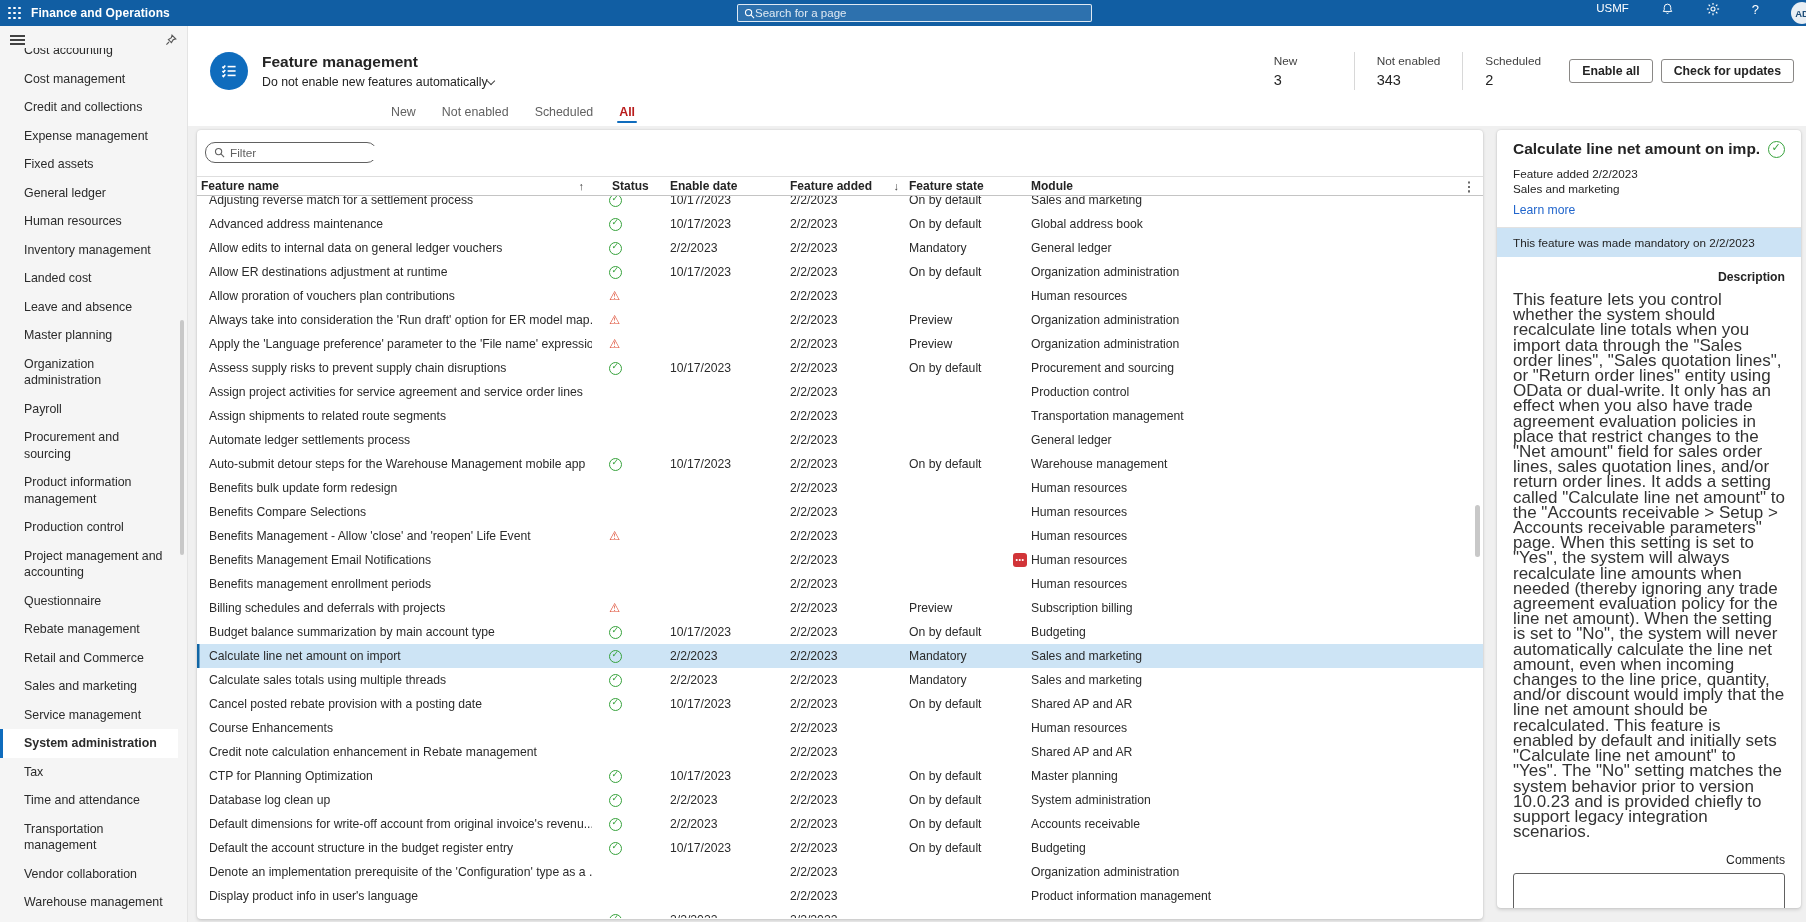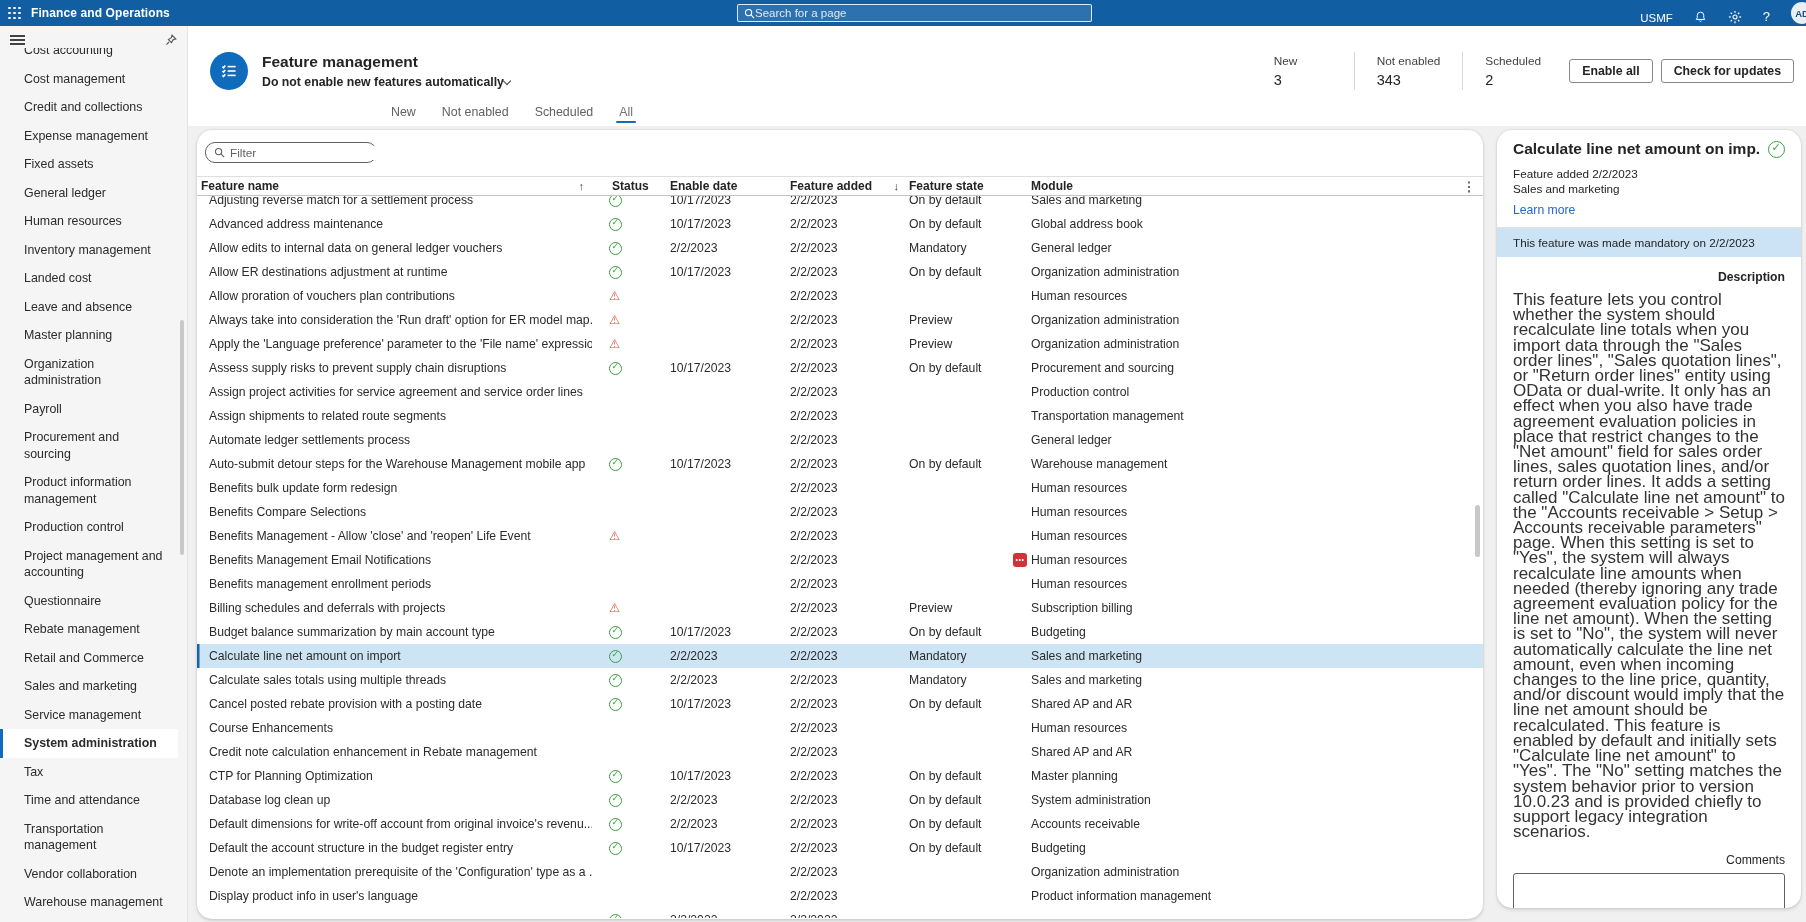--- a/index.html
+++ b/index.html
@@ -11,21 +11,21 @@
   html,body{width:1806px;height:922px;overflow:hidden;background:var(--pagebg);color:var(--txt);}
   
   .topbar{position:relative;height:26px;background:var(--topbar);display:flex;align-items:center;color:#fff;}
   .waffle{width:13px;height:13px;margin:0 10px 0 8px;display:grid;grid-template-columns:repeat(3,1fr);gap:2px;cursor:pointer;}
   .waffle i{width:2.6px;height:2.6px;background:#fff;border-radius:50%;}
   .appname{font-size:12px;font-weight:bold;letter-spacing:.1px;}
   .gsearch{position:absolute;left:737px;top:4px;width:355px;height:18px;border:1px solid rgba(255,255,255,.85);
     background:rgba(255,255,255,.12);border-radius:2px;display:flex;align-items:center;padding:0 6px;}
   .gsearch input{flex:1;background:transparent;border:0;outline:none;color:#fff;font-size:11.5px;}
   .gsearch input::placeholder{color:rgba(255,255,255,.85);}
-  .tb-right{margin-left:auto;display:flex;align-items:flex-end;gap:21px;padding-right:2px;}
+  .tb-right{margin-left:auto;display:flex;align-items:flex-start;gap:32px;padding-right:2px;}
   .tb-ic{display:flex;align-items:center;justify-content:center;cursor:pointer;}
   .company{font-size:11.5px;}
   .help{font-size:13px;}
   .avatar{width:22px;height:22px;border-radius:50%;background:#E9EFF5;color:#1F4E79;font-size:9.5px;font-weight:bold;
     display:flex;align-items:center;justify-content:center;margin-right:-9px;}
   
   .app{display:flex;height:908px;}
   .sidebar{width:188px;background:var(--sidebg);display:flex;flex-direction:column;position:relative;border-right:1px solid #E4E4E4;}
   .side-top{height:22px;display:flex;align-items:center;justify-content:space-between;padding:6px 10px 0 10px;}
   .hamburger{width:15px;cursor:pointer;}
@@ -34,37 +34,37 @@
   .nav-list{margin-top:-12px;}
   .nav-item{font-size:12.4px;line-height:16.5px;padding:6px 12px 6px 24px;color:#2b2b2b;cursor:pointer;max-width:178px;}
   .nav-item.selected{background:#fff;font-weight:bold;box-shadow:inset 3px 0 0 var(--accent);}
   .side-thumb{position:absolute;right:3px;top:272px;width:4px;height:235px;background:#C8C8C8;border-radius:2px;}
   
   .main{flex:1;display:flex;flex-direction:column;min-width:0;}
   .page-header{height:74px;background:#fff;display:flex;align-items:center;padding:16px 12px 0 22px;}
   .fm-logo{width:38px;height:38px;border-radius:50%;background:var(--accent);display:flex;align-items:center;justify-content:center;flex:none;}
   .titles{margin-left:14px;}
   .pg-title{font-size:15.5px;font-weight:bold;}
-  .pg-sub{font-size:12.3px;margin-top:4px;display:flex;align-items:center;gap:0;cursor:pointer;color:#242424;font-weight:bold;}
+  .pg-sub{font-size:12.3px;margin-top:4px;display:flex;align-items:center;gap:0;cursor:pointer;color:#242424;}
   .chev{width:6px;height:6px;border-right:1.4px solid #424242;border-bottom:1.4px solid #424242;transform:rotate(45deg);margin-top:-3px;}
   .stats{margin-left:auto;display:flex;align-items:center;gap:22px;margin-right:26px;}
   .stat{min-width:58px;}
   .stat-label{font-size:11.8px;color:#424242;}
   .stat-value{font-size:14.5px;margin-top:4px;}
   .stat-div{width:1px;height:38px;background:#D8D8D8;}
   .hdr-btns{display:flex;gap:8px;}
   .btn{height:24px;padding:0 12px;background:#fff;border:1px solid #8A8886;border-radius:3px;font-size:12.3px;font-weight:bold;color:#242424;cursor:pointer;}
   
   .tabbar{height:26px;background:#fff;display:flex;align-items:flex-end;gap:26px;padding:0 0 0 203px;}
   .tab{font-size:12.4px;color:var(--txt2);padding-bottom:7px;cursor:pointer;position:relative;}
-  .tab.active{color:#737373;font-weight:normal;}
+  .tab.active{color:#b91c1c;font-weight:bold;}
   .tab.active::after{content:"";position:absolute;left:50%;transform:translateX(-50%);bottom:3px;width:20px;height:2.5px;background:var(--accent);border-radius:2px;}
   
   .content{flex:1;display:flex;padding:4px 5px 0 9px;gap:14px;min-height:0;}
-  .card{background:#fff;border-radius:15px;box-shadow:0 0 2px rgba(0,0,0,.12),0 1.6px 3.6px rgba(0,0,0,.13);}
+  .card{background:#fff;border-radius:4px;box-shadow:0 0 2px rgba(0,0,0,.12),0 1.6px 3.6px rgba(0,0,0,.13);}
   .list-card{width:1286px;height:789px;position:relative;flex:none;}
   .filter-wrap{position:absolute;left:8px;top:12px;width:172px;height:21px;border:1px solid #616161;border-radius:10px;
     display:flex;align-items:center;padding:0 8px;background:#fff;}
   .filter-wrap input{border:0;outline:none;font-size:11.8px;flex:1;margin-left:5px;color:#242424;}
   .filter-wrap input::placeholder{color:#616161;}
   .grid{display:grid;grid-template-columns:395px 78px 120px 119px 122px 1fr 28px;align-items:center;}
   .thead{position:absolute;left:0;right:0;top:46px;height:20px;border-top:1px solid #DEDEDE;border-bottom:1px solid #C4C4C4;
     font-size:12px;font-weight:bold;color:#242424;}
   .th{display:flex;align-items:center;height:100%;cursor:pointer;}
   .th.name{padding-left:4px;}

